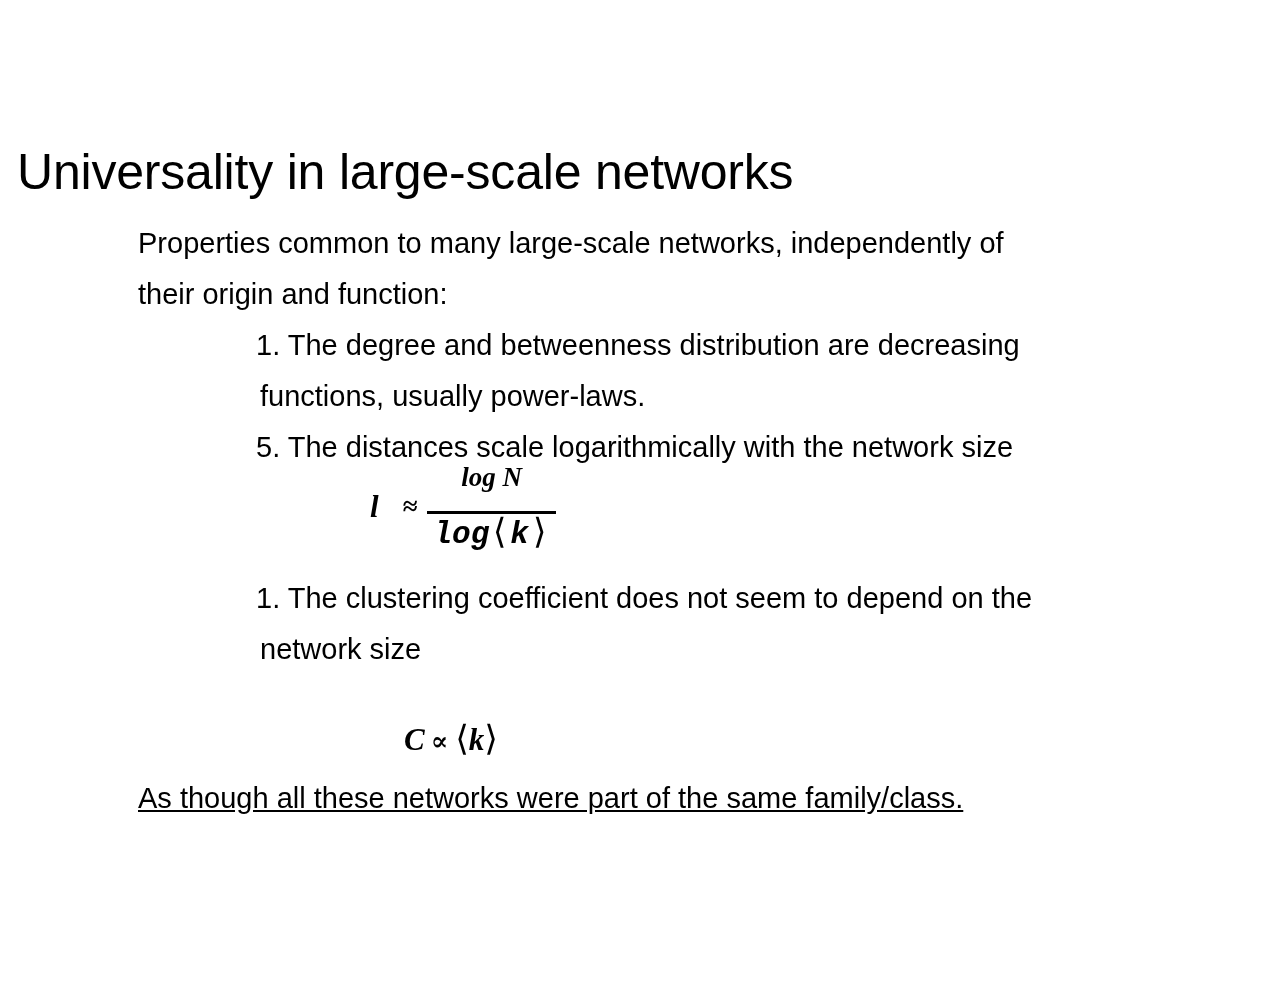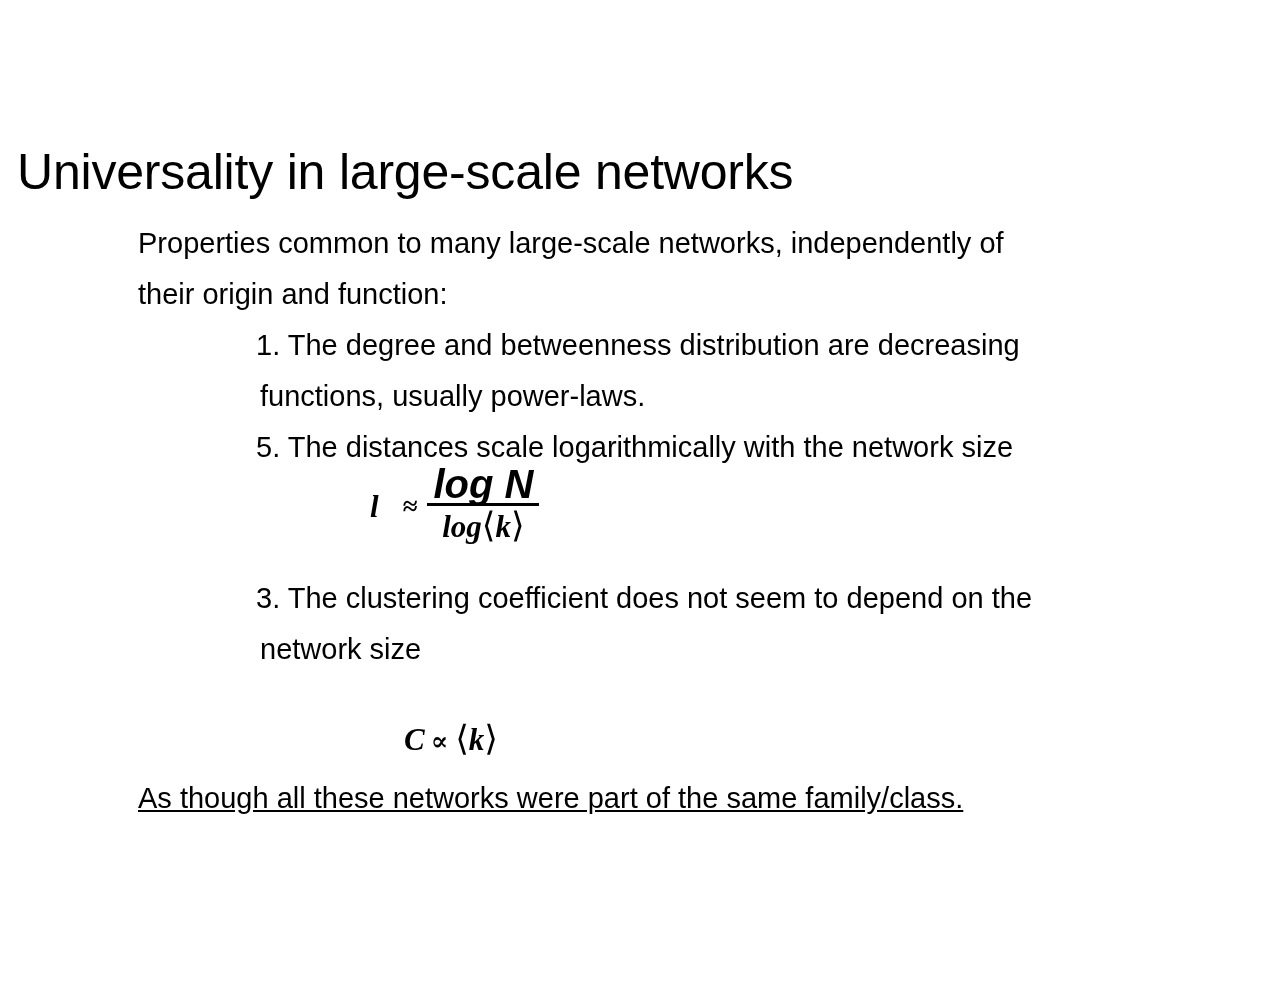--- a/index.html
+++ b/index.html
@@ -80,36 +80,36 @@
     line-height: 1;
     padding-right: 10px;
   }
   .fraction {
     display: inline-flex;
     flex-direction: column;
     align-items: center;
     justify-content: center;
   }
   .fraction .num {
-    font-family: Liberation Sans, sans-serif;
+    font-family: Liberation Serif, serif;
     font-weight: 700;
     font-style: italic;
-    font-size: 40px;
+    font-size: 27px;
     line-height: 36px;
-    padding: 0 6px 1px 6px;
+    padding: 0 6px 16px 6px;
     white-space: nowrap;
   }
   .fraction .bar {
     width: 100%;
     min-width: 112px;
     height: 3px;
     background: #000;
   }
   .fraction .den {
-    font-family: Liberation Serif, serif;
+    font-family: Liberation Mono, monospace;
     font-weight: 700;
     font-style: italic;
     font-size: 31px;
     line-height: 38px;
     padding: 1px 6px 0 6px;
     white-space: nowrap;
   }
 
   .eq-simple {
     position: absolute;
@@ -160,21 +160,21 @@
     <div class="body-line">their origin and function:</div>
 
     <div class="body-line indent-1">1. The degree and betweenness distribution are decreasing</div>
 
     <div class="body-line indent-2">functions, usually power-laws.</div>
 
     <div class="body-line indent-1">5. The distances scale logarithmically with the network size</div>
 
     <div class="body-line" style="height:100px;"></div>
 
-    <div class="body-line indent-1">3. The clustering coefficient does not seem to depend on the</div>
+    <div class="body-line indent-1">1. The clustering coefficient does not seem to depend on the</div>
 
     <div class="body-line indent-2">network size</div>
 
   </div>
 
   <div class="eq-fraction-row">
     <span class="eq-lhs">l</span>
     <span class="eq-op">≈</span>
     <span class="fraction">
       <span class="num">log N</span>

